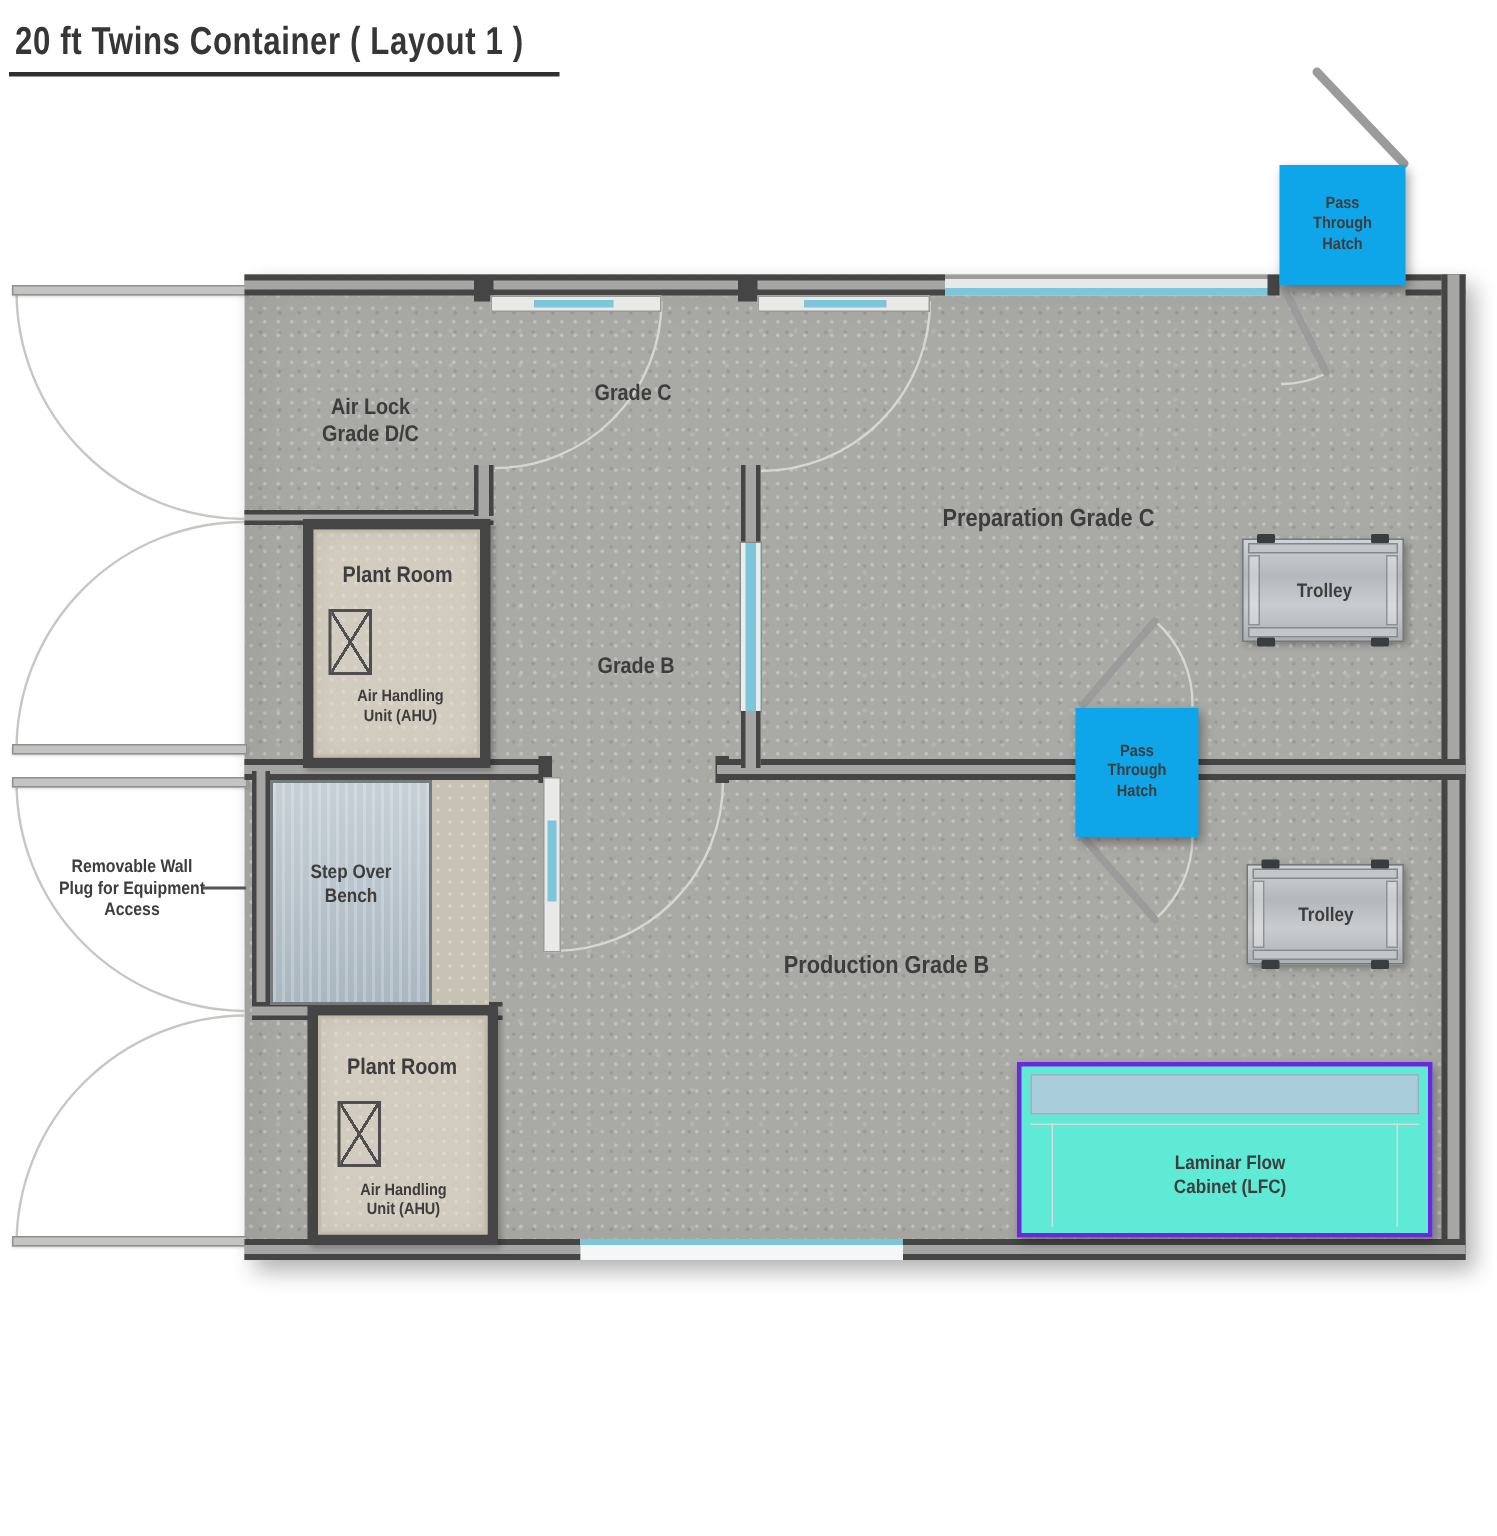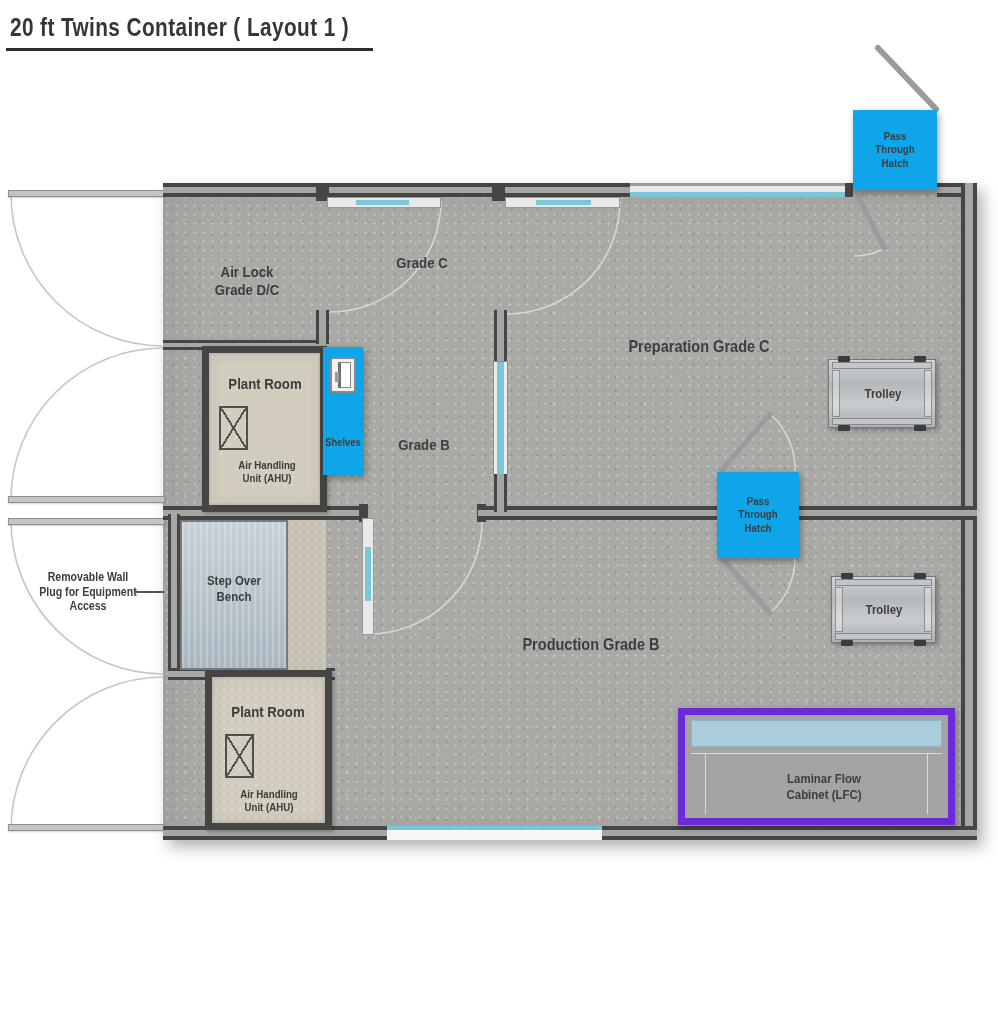--- a/index.html
+++ b/index.html
@@ -53,21 +53,21 @@
            linear-gradient(180deg,#c7d0d7,#aab7c0);}
   .benchside{position:absolute;background:#c8c2b5;
              background-image:radial-gradient(rgba(255,255,255,.25) 1px, transparent 1.2px);background-size:8px 8px;}
   
   .trolley{position:absolute;background:linear-gradient(180deg,#d0d3d5,#b5b8ba 35%,#c9ccce 65%,#aeb1b3);
            border:1px solid #73787b;box-shadow:2px 2px 5px rgba(0,0,0,.30);box-sizing:border-box;}
   .tcap{position:absolute;left:3px;right:3px;height:7px;background:#c3c6c8;border:1px solid #85898c;box-sizing:border-box;}
   .tband{position:absolute;top:10px;bottom:10px;width:8px;border:1px solid #8d9194;background:rgba(255,255,255,.28);box-sizing:border-box;}
   .twheel{position:absolute;width:12px;height:6px;background:#3a3d3f;border-radius:1px;}
   
-  .lfc{position:absolute;background:#a3a3a3;border:7px solid #6d28d9;box-shadow:2px 3px 7px rgba(0,0,0,.30);box-sizing:border-box;}
+  .lfc{position:absolute;background:#5eead4;border:3px solid #6d28d9;box-shadow:2px 3px 7px rgba(0,0,0,.30);box-sizing:border-box;}
   .lfcstrip{position:absolute;left:6px;right:6px;top:5px;height:27px;background:#a9cdda;border:1px solid #93b4c2;box-sizing:border-box;}
   .lfcline{position:absolute;background:#d8dbdc;}
   
   .lbl{position:absolute;transform:translate(-50%,-50%) scaleX(0.88);color:#3d3d3d;font-weight:bold;
        text-align:center;white-space:pre-line;line-height:1.22;}
   .s16{font-size:16.5px;} .s15{font-size:15px;} .s13{font-size:13px;}
   .s12{font-size:12px;} .s11{font-size:11px;}
   .title{position:absolute;left:10px;top:12px;font-size:26px;font-weight:bold;color:#363636;
          transform:scaleX(0.80);transform-origin:left center;white-space:nowrap;letter-spacing:.5px;}
   .titleline{position:absolute;left:6px;top:48px;width:367px;height:3px;background:#2f2f2f;}
@@ -167,27 +167,20 @@
 Unit (AHU)</div>
 
   <div class="prOuter" style="left:205px;top:670px;width:127px;height:160px;">
     <div class="prInner"></div>
   </div>
   <div class="lbl s15" style="left:268px;top:712px;">Plant Room</div>
   <div class="ahu" style="left:225px;top:734px;width:29px;height:44px;"></div>
   <div class="lbl s11" style="left:269px;top:801px;">Air Handling
 Unit (AHU)</div>
 
-  <div class="whitebox" style="left:323px;top:347px;width:40px;height:128px;">
-    <div class="cabinet" style="left:7px;top:10px;width:26px;height:36px;">
-      <div class="cabdoor"></div>
-      <div class="cabhandle"></div>
-    </div>
-    <div class="lbl s11" style="left:20px;top:96px;transform:translate(-50%,-50%) scaleX(0.85);">Shelves</div>
-  </div>
 
   <div class="whitebox" style="left:853px;top:110px;width:84px;height:80px;">
     <div class="lbl s11" style="left:42px;top:40px;">Pass
 Through
 Hatch</div>
   </div>
   <div class="whitebox" style="left:717px;top:472px;width:82px;height:86px;">
     <div class="lbl s11" style="left:41px;top:43px;">Pass
 Through
 Hatch</div>

